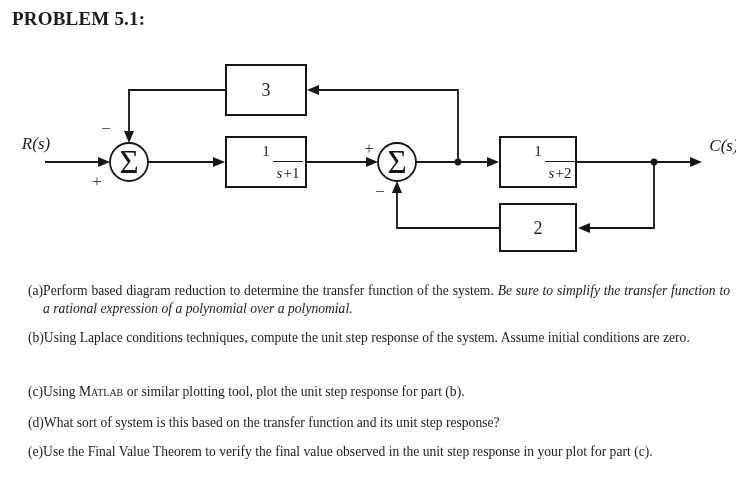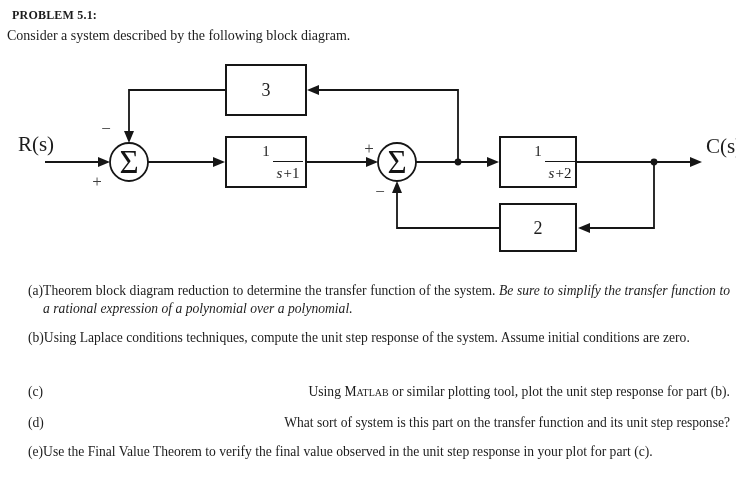--- a/index.html
+++ b/index.html
@@ -2,21 +2,21 @@
 <html><head>
 <meta charset="utf-8">
 <style>
   html,body{margin:0;padding:0;background:#fff;}
   .page{
     position:relative;width:736px;height:500px;background:#fff;overflow:hidden;
     font-family:"Liberation Serif","DejaVu Serif",serif;color:#1c1c1c;
     -webkit-font-smoothing:antialiased;
   }
   .abs{position:absolute;}
-  .title{left:12px;top:8px;font-size:12px;font-weight:bold;letter-spacing:.2px;}
+  .title{left:12px;top:8px;font-size:19px;font-weight:bold;letter-spacing:.2px;}
   .intro{left:7px;top:27px;font-size:14px;line-height:18px;}
 
   
   .diagram-svg{position:absolute;left:0;top:0;width:736px;height:500px;}
   .block{
     position:absolute;border:2px solid #161616;background:#fff;box-sizing:border-box;
     display:flex;align-items:center;justify-content:center;
   }
   .blabel{font-size:18px;line-height:1;}
   .frac{display:flex;flex-direction:column;align-items:center;font-size:15px;line-height:1.08;}
@@ -26,38 +26,37 @@
   .sigma{
     position:absolute;transform:translate(-50%,-47%);
     font-size:33px;line-height:1;color:#141414;
   }
   .sign{
     position:absolute;transform:translate(-50%,-50%);
     font-size:17px;line-height:1;color:#3d3d3d;
   }
   .siglabel{
     position:absolute;transform:translate(-50%,-50%);
-    font-size:21px;white-space:nowrap;
+    font-size:17px;font-style:italic;white-space:nowrap;
   }
 
   
   .item{position:absolute;left:28px;width:702px;display:flex;font-size:13.6px;line-height:18px;}
   .ilabel{flex:0 0 15px;}
-  .itext{flex:1;text-align:right;}
+  .itext{flex:1;}
   .just{text-align:justify;}
   .sc{font-variant:small-caps;}
   i{font-style:italic;}
 </style>
 </head>
 <body>
 
 <div class="page">
 
   <div class="abs title">PROBLEM 5.1:</div>
-  <div class="abs intro">Consider a system described by the following block diagram.</div>
 
   <svg class="diagram-svg" viewBox="0 0 736 500" xmlns="http://www.w3.org/2000/svg">
     <g stroke="#161616" stroke-width="1.8" fill="none">
       <polyline points="45,162 100,162"></polyline>
       <polyline points="148,162 215,162"></polyline>
       <polyline points="225,90 129,90 129,133"></polyline>
       <polyline points="307,162 368,162"></polyline>
       <polyline points="416,162 489,162"></polyline>
       <polyline points="458,162 458,90 319,90"></polyline>
       <polyline points="577,162 690,162"></polyline>
@@ -111,36 +110,36 @@
       <span class="den"><i>s</i><span>+2</span></span>
     </span>
   </div>
 
   <div class="block" style="left:499px;top:203px;width:78px;height:49px">
     <span class="blabel">2</span>
   </div>
 
   <div class="item" style="top:282px">
     <span class="ilabel">(a)</span>
-    <div class="itext just"><span>Theorem block diagram reduction to determine the transfer function of the system. </span><i>Be sure to simplify the transfer function to a rational expression of a polynomial over a polynomial.</i></div>
+    <div class="itext just"><span>Perform based diagram reduction to determine the transfer function of the system. </span><i>Be sure to simplify the transfer function to a rational expression of a polynomial over a polynomial.</i></div>
   </div>
 
   <div class="item" style="top:329px">
     <span class="ilabel">(b)</span>
     <div class="itext just">Using Laplace conditions techniques, compute the unit step response of the system. Assume initial conditions are zero.</div>
   </div>
 
   <div class="item" style="top:383px">
     <span class="ilabel">(c)</span>
     <div class="itext"><span>Using </span><span class="sc">Matlab</span><span> or similar plotting tool, plot the unit step response for part (b).</span></div>
   </div>
 
   <div class="item" style="top:414px">
     <span class="ilabel">(d)</span>
-    <div class="itext">What sort of system is this part on the transfer function and its unit step response?</div>
+    <div class="itext">What sort of system is this based on the transfer function and its unit step response?</div>
   </div>
 
   <div class="item" style="top:443px">
     <span class="ilabel">(e)</span>
     <div class="itext just">Use the Final Value Theorem to verify the final value observed in the unit step response in your plot for part (c).</div>
   </div>
 
 </div>
 
 </body></html>

